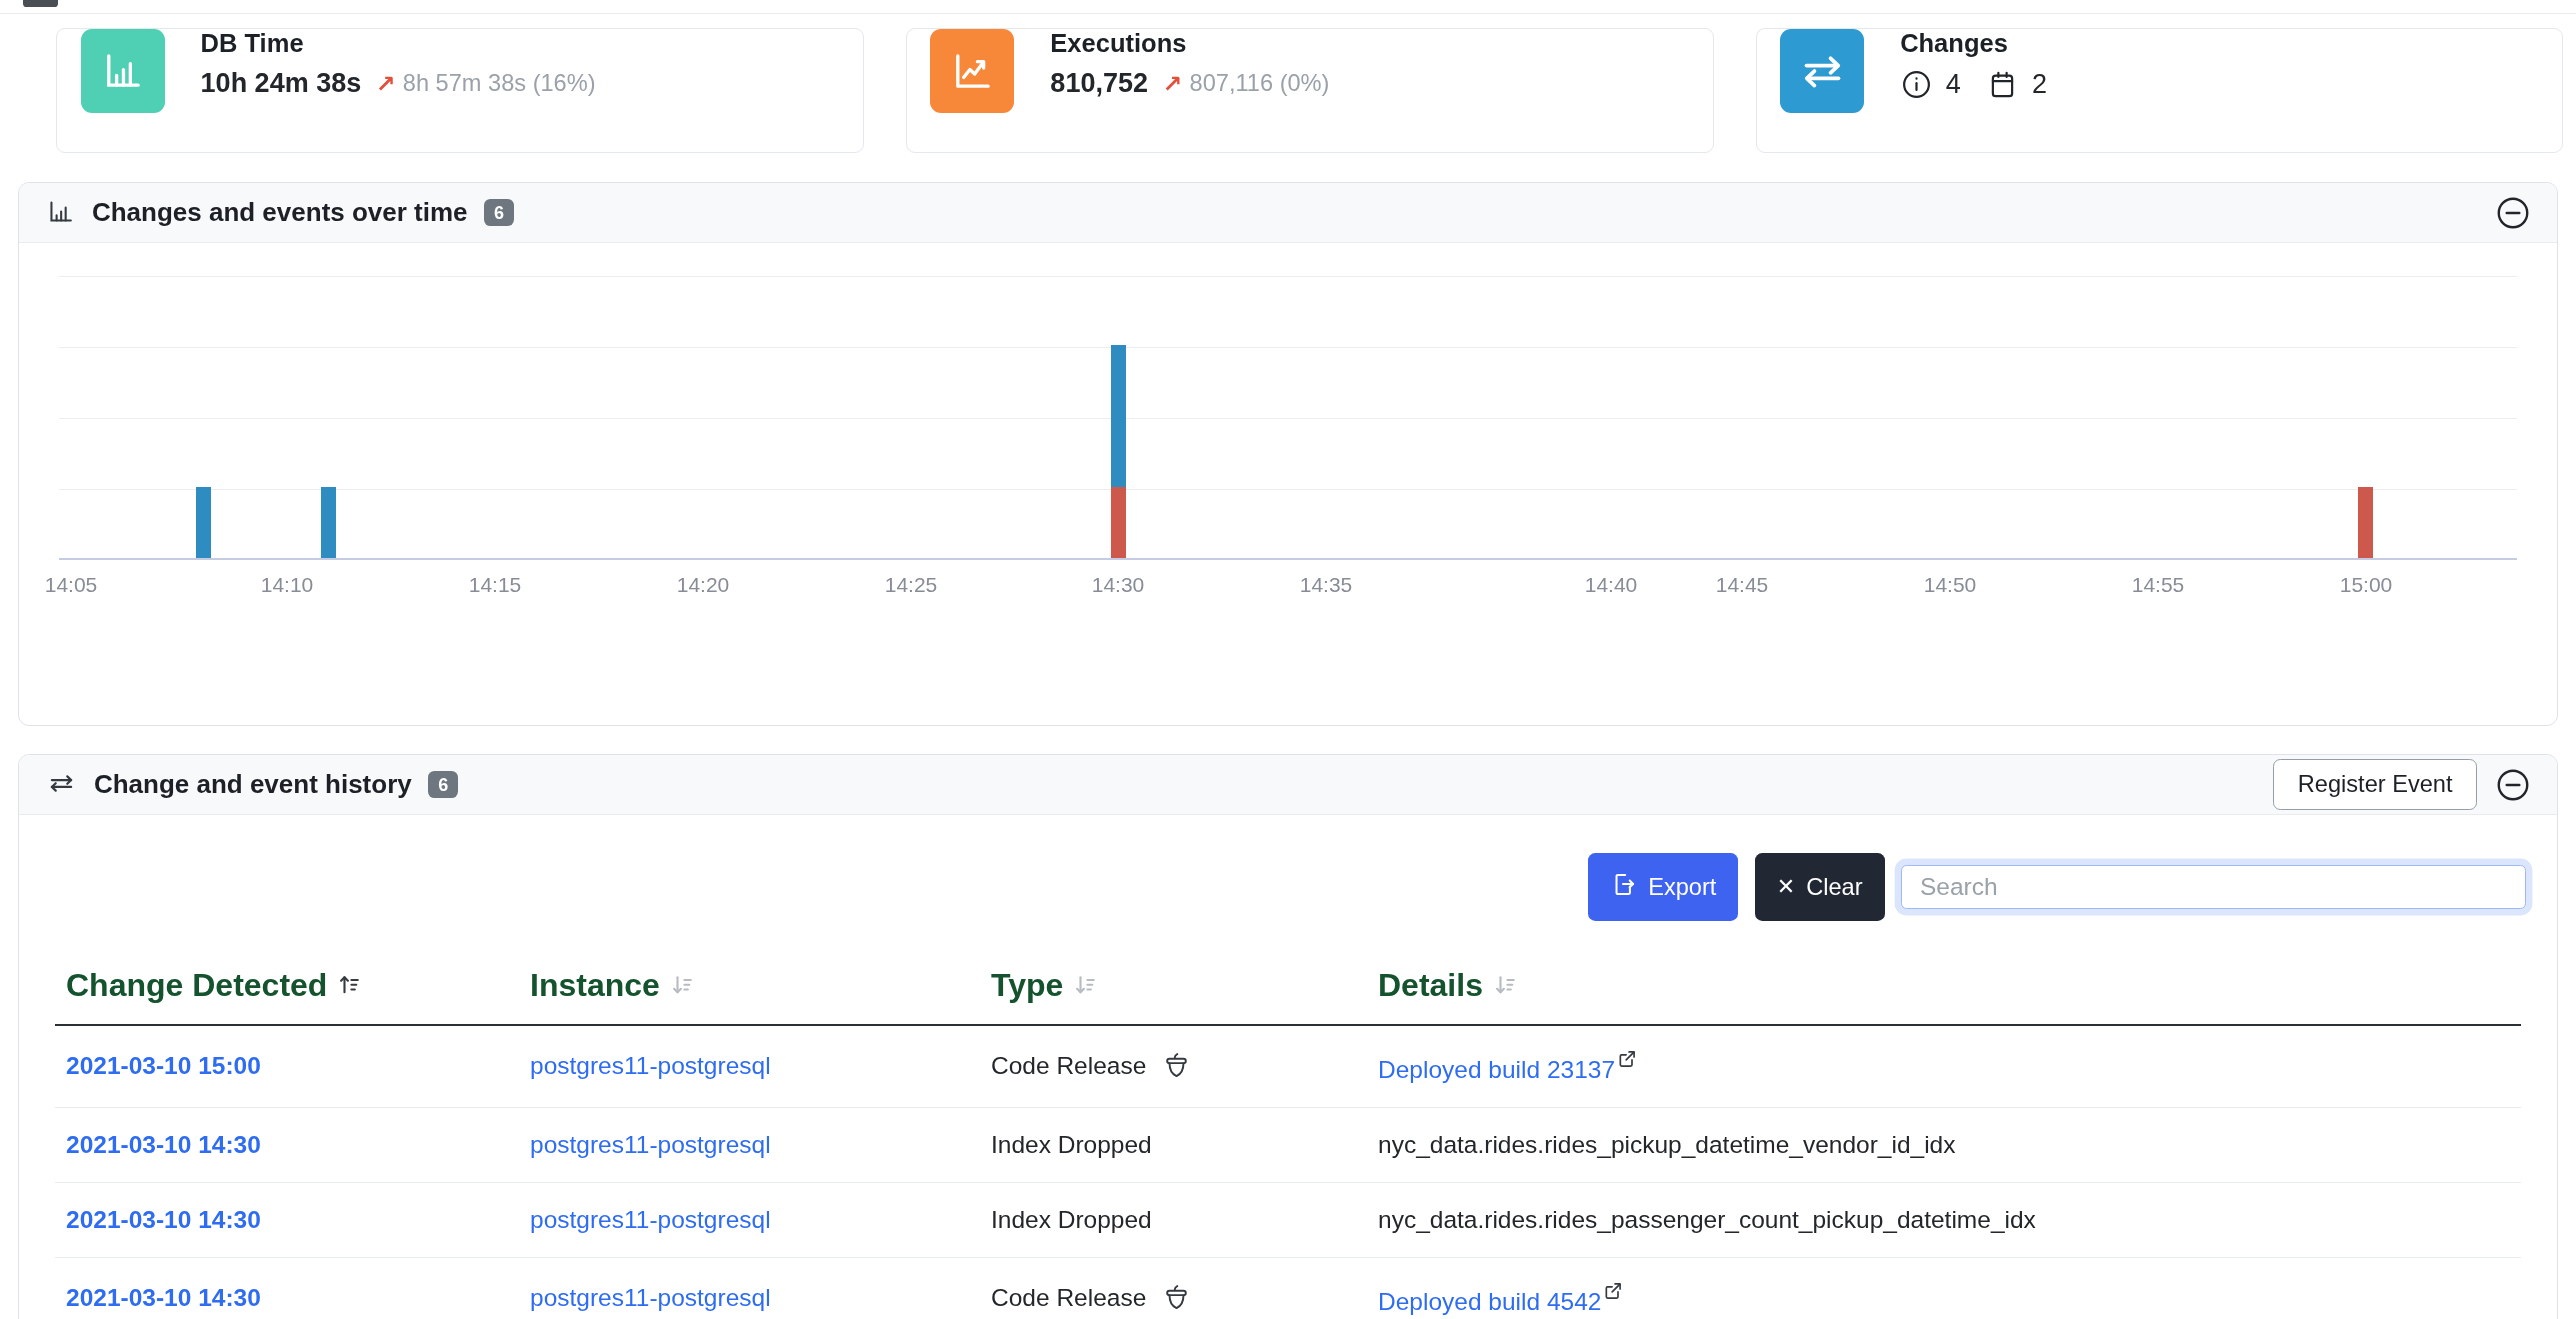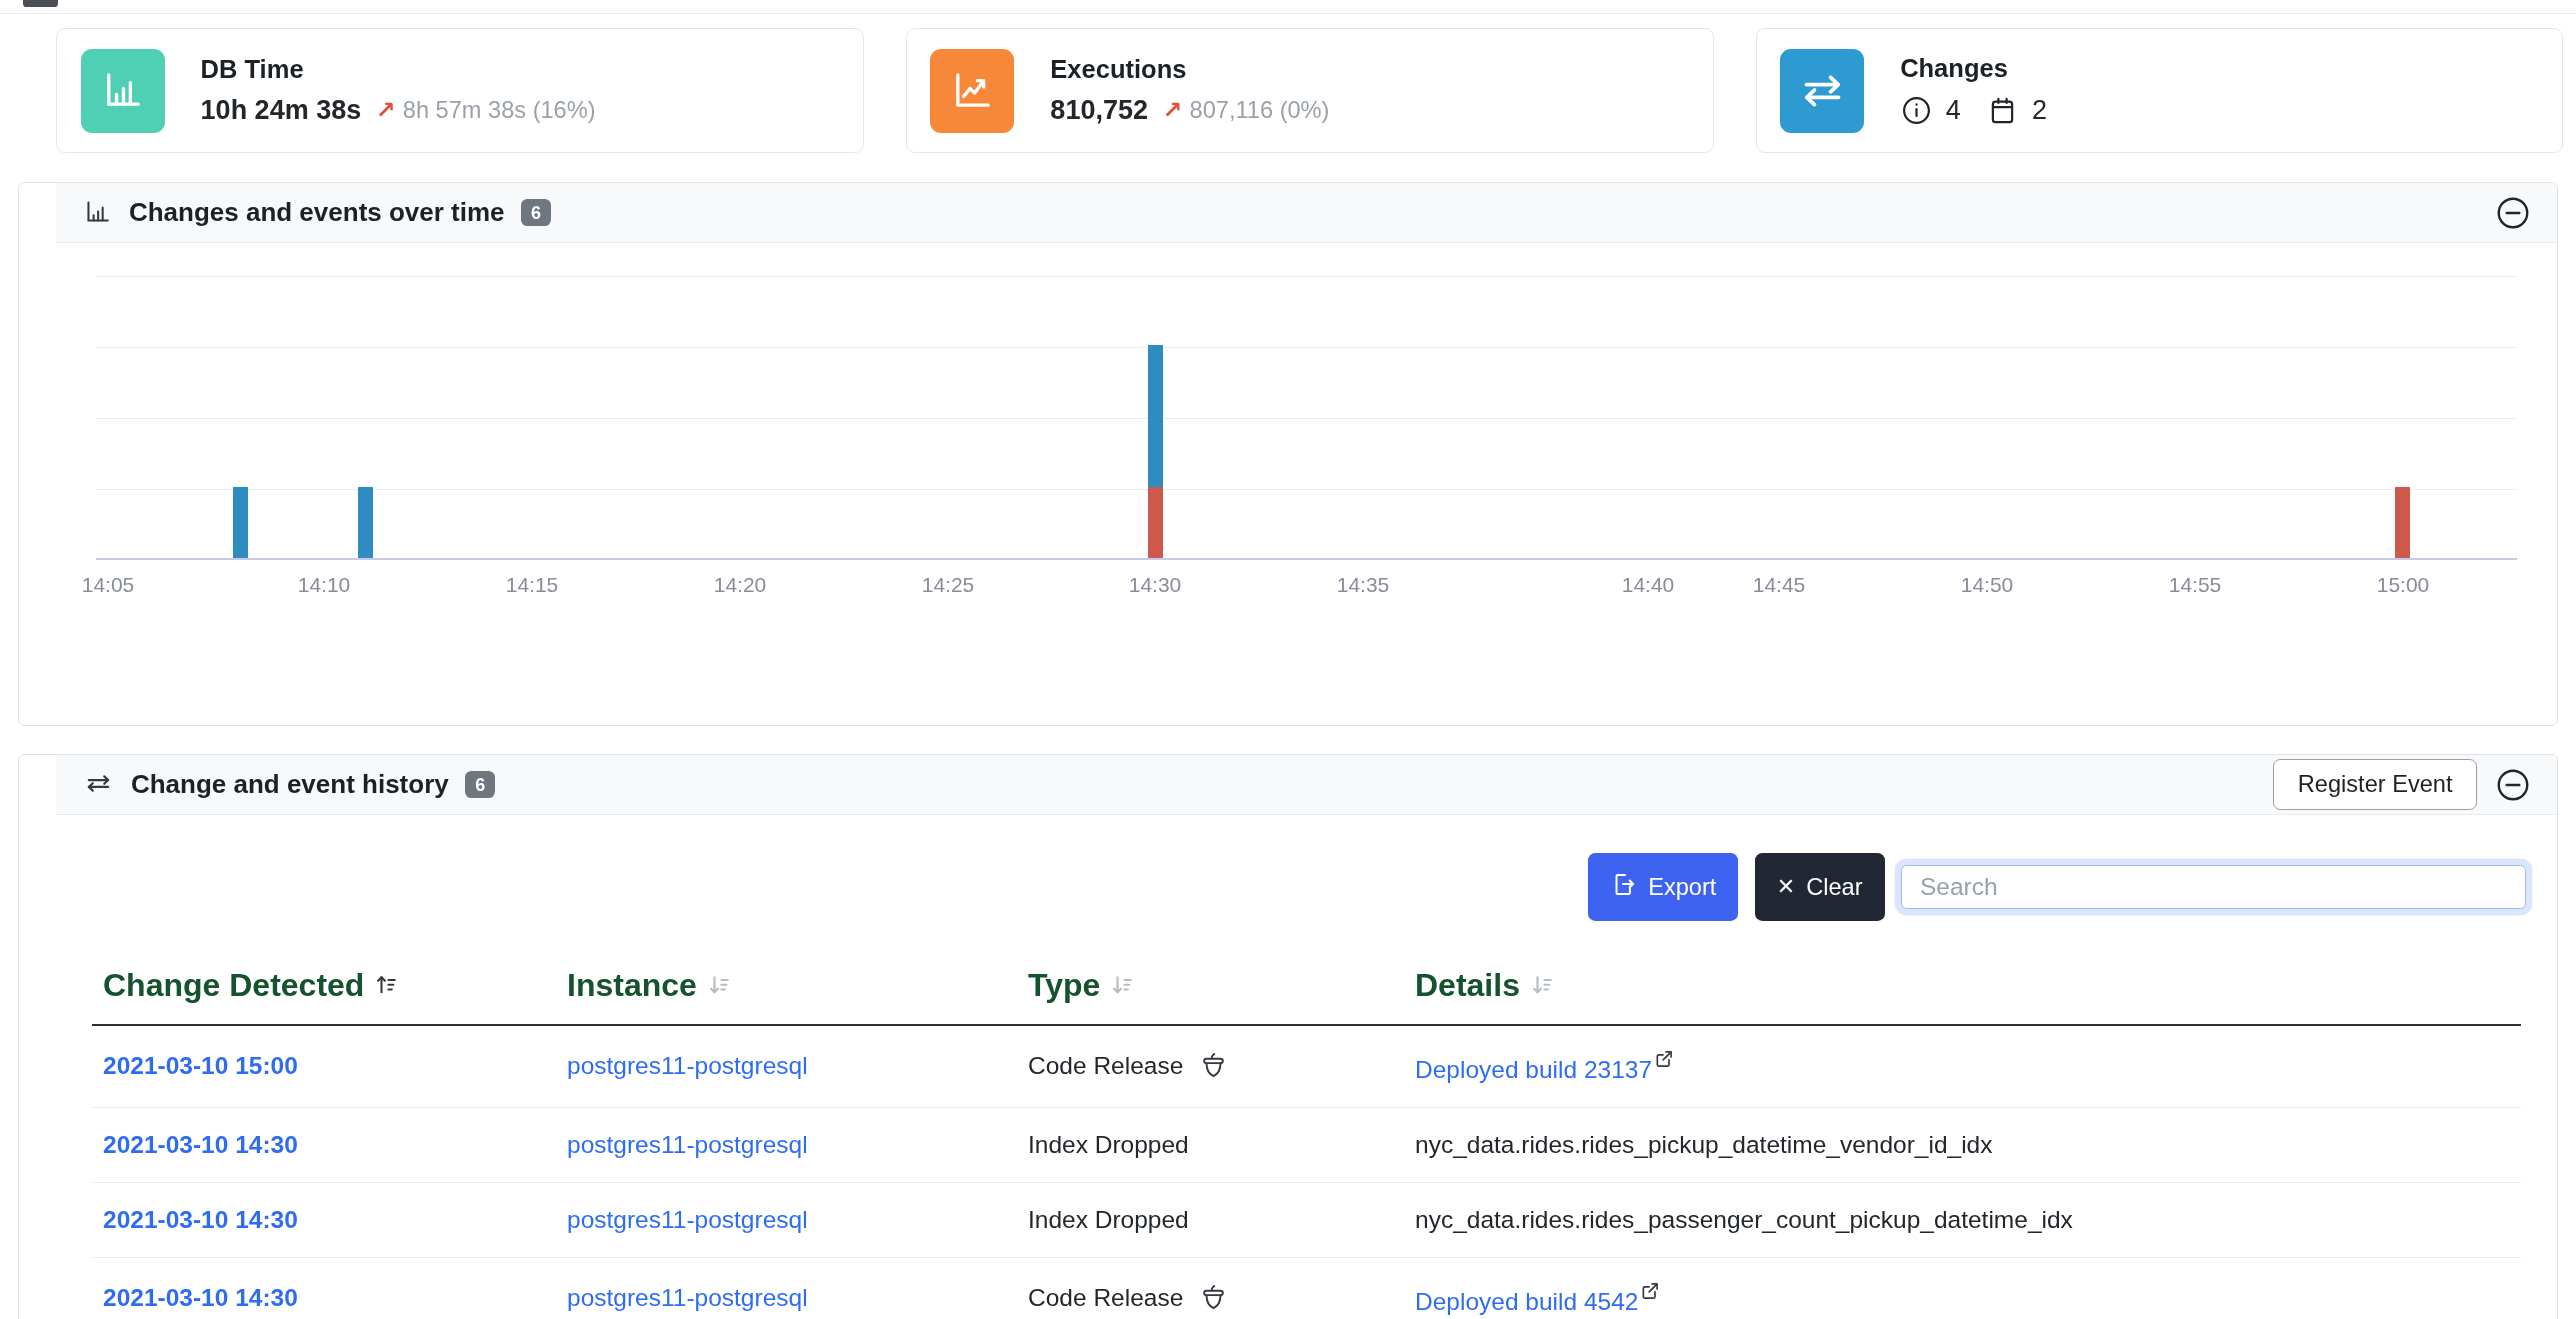--- a/index.html
+++ b/index.html
@@ -10,38 +10,38 @@
     font-family:"Liberation Sans","DejaVu Sans",sans-serif;
     position:relative;
   }
   .top-line { position:absolute; top:12.7px; left:0; width:100%; height:0.9px; background:#e9ebee; }
   .scroll-fragment { position:absolute; top:0; left:23px; width:35px; height:7.3px; background:#4a4f55; border-radius:0 0 3.6px 3.6px; }
 
   
   .cards-row { position:absolute; top:28px; left:56px; right:12.7px; display:flex; gap:42px; }
   .stat-card {
     flex:1; height:125px; border:0.9px solid #e4e7ec; border-radius:9px;
-    display:flex; align-items:center; padding:0 23.6px; background:#fff;
+    display:flex; align-items:flex-start; padding:0 23.6px; background:#fff;
   }
   .tile { width:84px; height:84px; border-radius:11px; display:flex; align-items:center; justify-content:center; flex:0 0 84px; }
   .tile.teal { background:#4fd0b5; }
   .tile.orange { background:#f7883a; }
   .tile.blue { background:#2d9ad1; }
   .card-body { margin-left:36px; }
   .card-title { font-size:25.5px; font-weight:700; color:#1c2127; line-height:1.1; }
   .card-value-row { display:flex; align-items:center; margin-top:11px; gap:14.5px; }
   .card-value { font-size:27px; font-weight:600; color:#23272b; }
   .trend { font-size:23.6px; color:#9aa1a9; display:flex; align-items:center; gap:7.3px; }
   .trend-arrow { color:#e2503c; font-size:23.6px; font-weight:700; }
   .counts { display:flex; align-items:center; gap:12.7px; margin-top:11px; font-size:27px; color:#23272b; }
   .counts svg { display:block; }
   .count-num { margin-right:12.7px; }
 
   
-  .panel { position:absolute; left:18px; right:18px; border:0.9px solid #dfe3e8; border-radius:6px; background:#fff; overflow:hidden;padding-left:37px; }
+  .panel { position:absolute; left:18px; right:18px; border:0.9px solid #dfe3e8; border-radius:11px; background:#fff; overflow:hidden; }
   .panel-chart { top:182px; height:544px; }
   .panel-history { top:754px; height:600px; }
   .panel-header {
     height:60px; background:#f8f9fa; border-bottom:0.9px solid #e9ecef;
     display:flex; align-items:center; padding:0 25.5px; gap:16.4px;
   }
   .panel-title { font-size:26px; font-weight:600; color:#1d2127; }
   .badge { background:#6e7780; color:#fff; font-size:18px; font-weight:700; padding:4.5px 10px; border-radius:6.4px; line-height:1; }
   .spacer { flex:1; }
   .minus-btn { background:none; border:none; padding:0; cursor:pointer; display:flex; }

